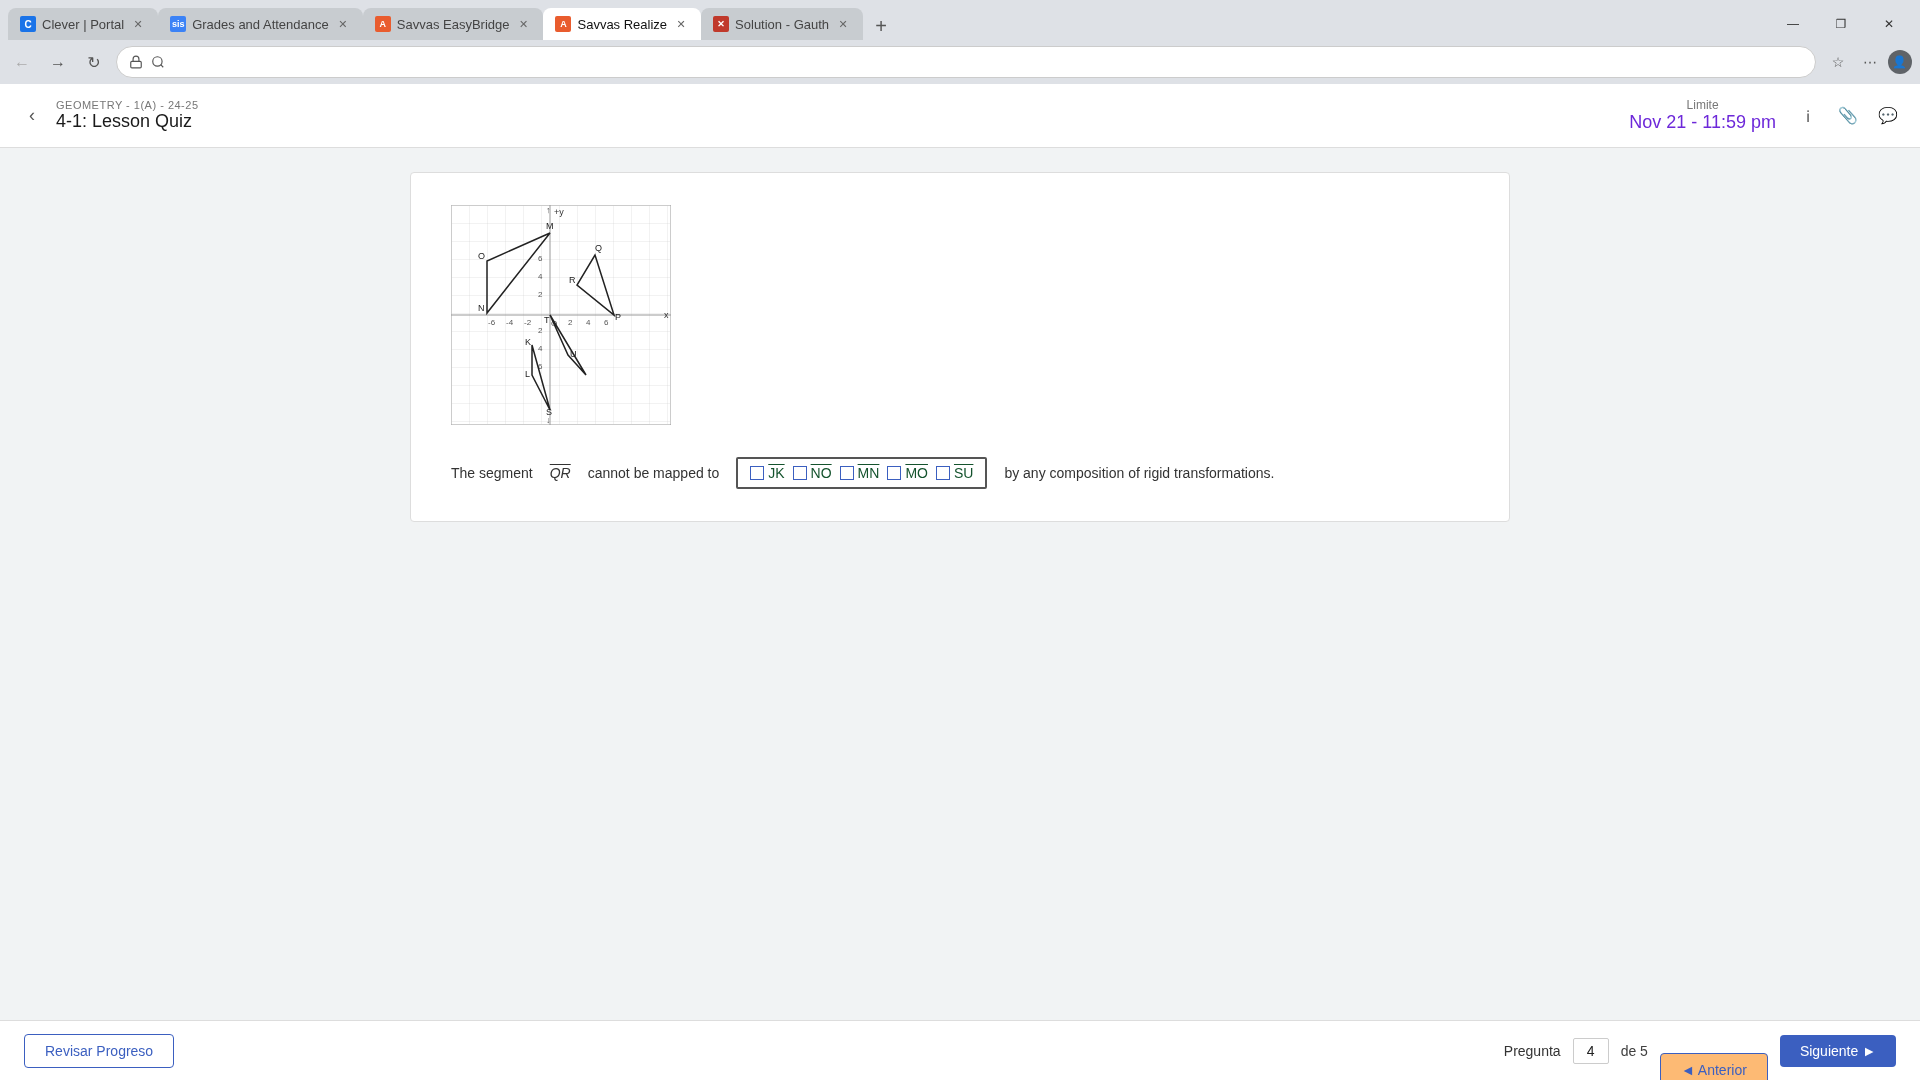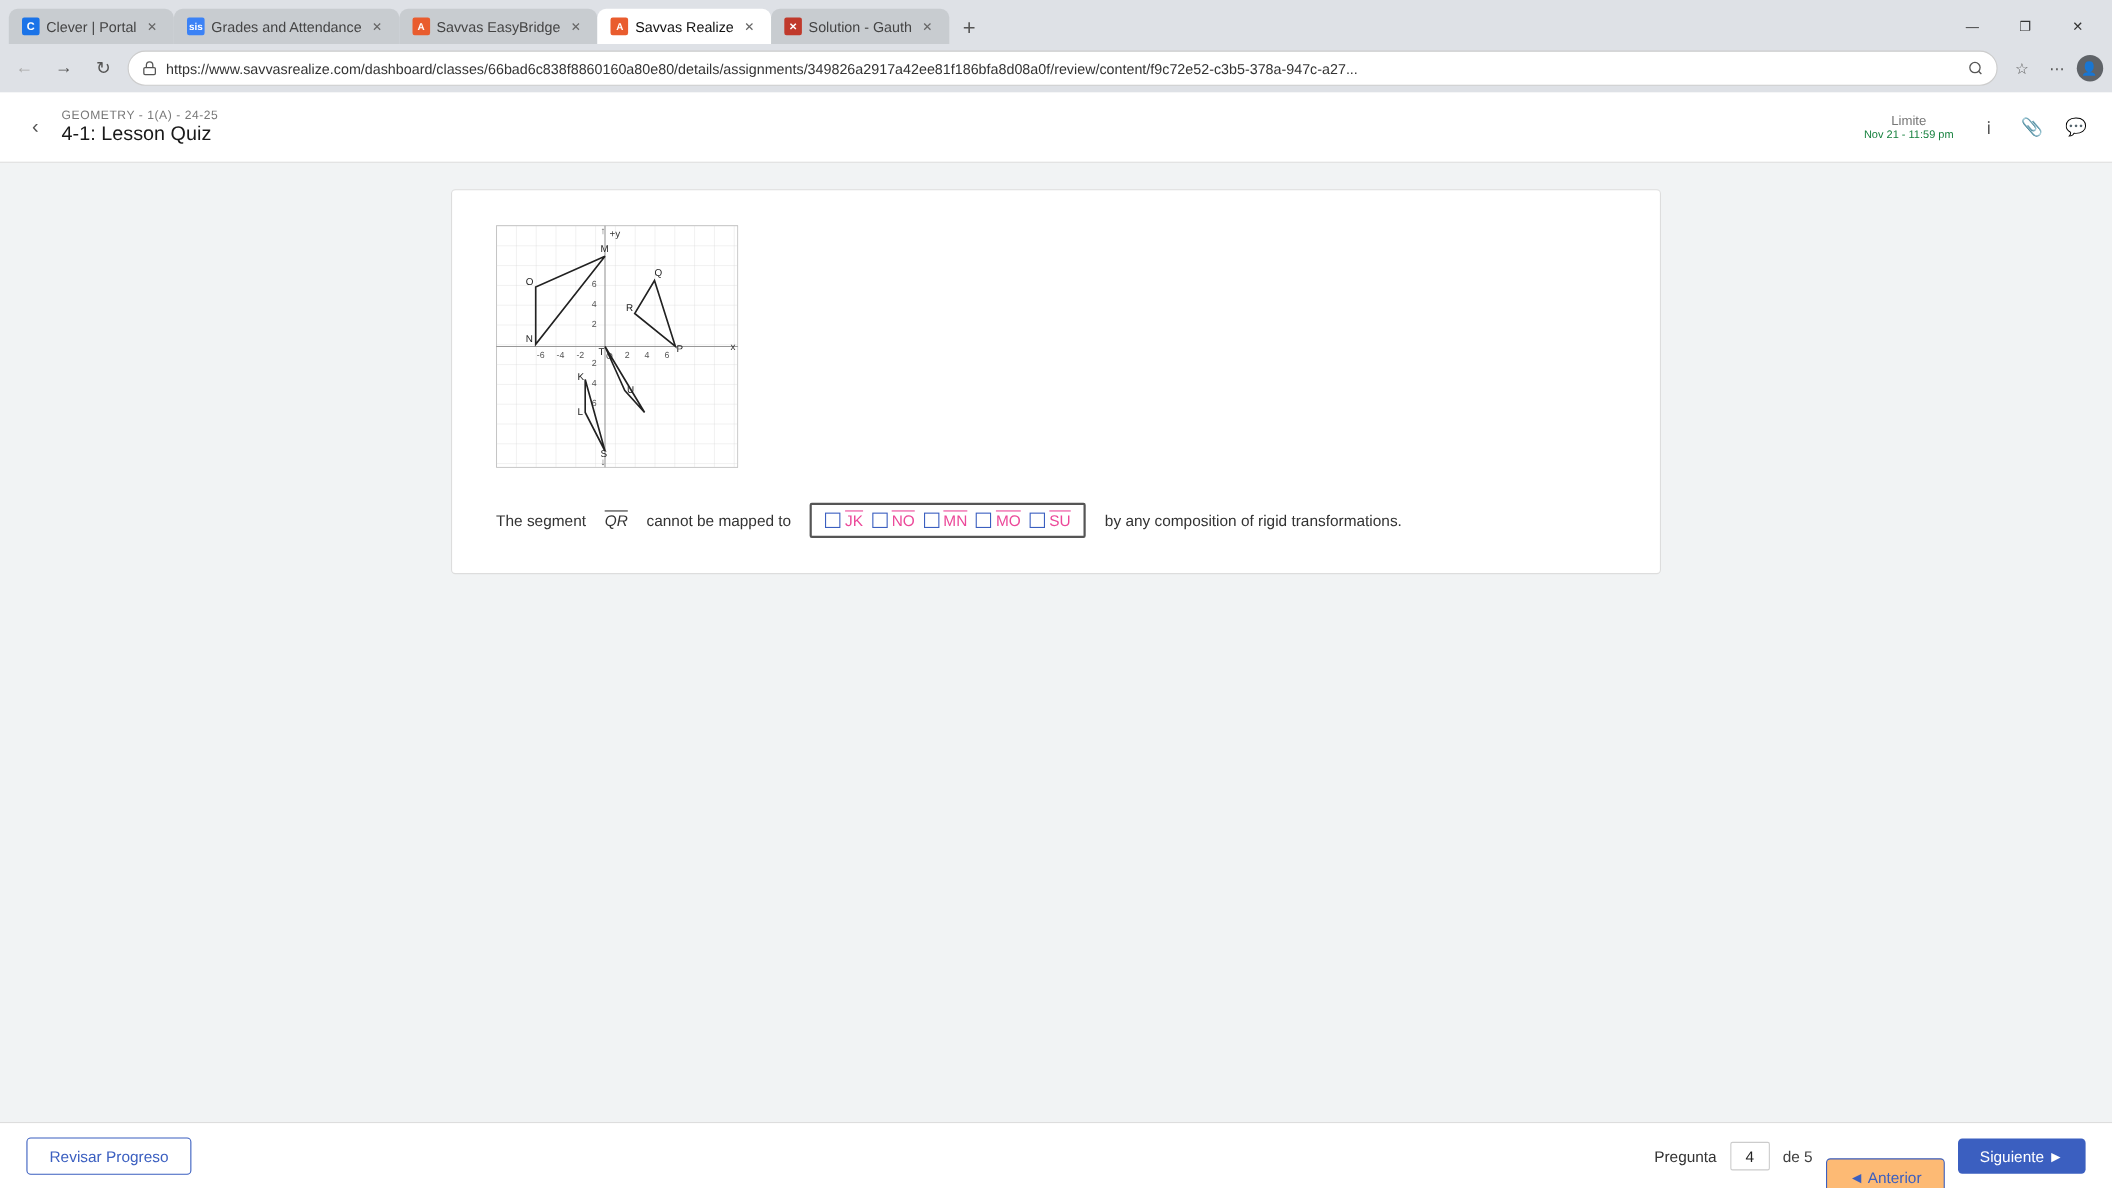--- a/index.html
+++ b/index.html
@@ -33,41 +33,41 @@
 
     
     .app-header { background: #fff; border-bottom: 1px solid #ddd; display: flex; align-items: center; padding: 0 16px; height: 64px; }
     .back-btn { width: 32px; height: 32px; display: flex; align-items: center; justify-content: center; cursor: pointer; color: #555; font-size: 18px; }
     .header-info { display: flex; flex-direction: column; margin-left: 8px; }
     .breadcrumb { font-size: 11px; color: #777; text-transform: uppercase; letter-spacing: 0.5px; }
     .page-title { font-size: 18px; color: #1a1a1a; font-weight: 500; }
     .header-right { margin-left: auto; display: flex; align-items: center; gap: 16px; }
     .limite-section { text-align: center; }
     .limite-label { font-size: 12px; color: #777; }
-    .limite-date { font-size: 10px; color: #15803d; }
+    .limite-date { font-size: 18px; color: #6d28d9; }
     .header-action-icons { display: flex; gap: 8px; }
     .action-icon { width: 32px; height: 32px; display: flex; align-items: center; justify-content: center; cursor: pointer; color: #555; font-size: 16px; }
 
     
     .main-content { padding: 24px 40px; height: calc(1080px - 40px - 44px - 64px - 60px); overflow-y: auto; }
     .question-card { background: #fff; border: 1px solid #ddd; border-radius: 4px; padding: 32px 40px; max-width: 1100px; margin: 0 auto; }
     .question-instruction { font-size: 15px; font-weight: 600; color: #222; margin-bottom: 12px; }
     .question-subtext { font-size: 14px; color: #333; margin-bottom: 16px; }
     .question-subtext em { font-style: italic; }
 
     
     .graph-container { width: 220px; height: 220px; margin-bottom: 32px; position: relative; }
     .graph-svg { width: 220px; height: 220px; }
 
     
     .answer-section { display: flex; align-items: center; gap: 17px; flex-wrap: wrap; font-size: 14px; color: #333; }
     .answer-box { border: 2px solid #555; border-radius: 2px; display: inline-flex; align-items: center; padding: 6px 12px; gap: 8px; }
     .answer-option { display: inline-flex; align-items: center; gap: 4px; }
     .answer-checkbox { width: 14px; height: 14px; border: 1.5px solid #3b5fc0; background: white; display: inline-block; cursor: pointer; flex-shrink: 0; }
-    .answer-text { font-size: 14px; color: #ec4899; }
+    .answer-text { font-size: 14px; color: #14532d; }
     .overline { text-decoration: overline; }
 
     
     .bottom-bar { position: fixed; bottom: 0; left: 0; right: 0; height: 60px; background: #fff; border-top: 1px solid #ddd; display: flex; align-items: center; padding: 0 24px; gap: 16px; }
     .review-btn { border: 1.5px solid #3b5fc0; color: #3b5fc0; background: white; padding: 8px 20px; border-radius: 4px; cursor: pointer; font-size: 14px; }
     .bottom-right { margin-left: auto; display: flex; align-items: center; gap: 12px; }
     .pregunta-label { font-size: 14px; color: #333; }
     .pregunta-num { border: 1.5px solid #ccc; border-radius: 2px; padding: 4px 10px; font-size: 14px; color: #222; min-width: 36px; text-align: center; }
     .pregunta-of { font-size: 14px; color: #404040; }
     .nav-btn-page { padding: 8px 20px; border-radius: 4px; cursor: pointer; font-size: 14px; display: flex; align-items: center; gap: 6px; }
@@ -124,21 +124,20 @@
 
   <div class="address-bar-row">
     <div class="nav-btn disabled">←</div>
     <div class="nav-btn">→</div>
     <div class="nav-btn">↻</div>
     <div class="address-bar">
       <svg width="14" height="14" viewBox="0 0 24 24" fill="none" stroke="#555" stroke-width="2">
           <rect x="3" y="11" width="18" height="11" rx="2"></rect>
           <path d="M7 11V7a5 5 0 0 1 10 0v4"></path>
         </svg>
-      <span class="address-bar-url">https://www.savvasrealize.com/dashboard/classes/66bad6c838f8860160a80e80/details/assignments/349826a2917a42ee81f186bfa8d08a0f/review/content/f9c72e52-c3b5-378a-947c-a27...</span>
       <svg width="14" height="14" viewBox="0 0 24 24" fill="none" stroke="#555" stroke-width="2">
           <circle cx="11" cy="11" r="8"></circle>
           <path d="m21 21-4.35-4.35"></path>
         </svg>
     </div>
     <div class="toolbar-icons">
       <div class="toolbar-icon">☆</div>
       <div class="toolbar-icon">⋯</div>
       <div class="profile-circle">👤</div>
     </div>

